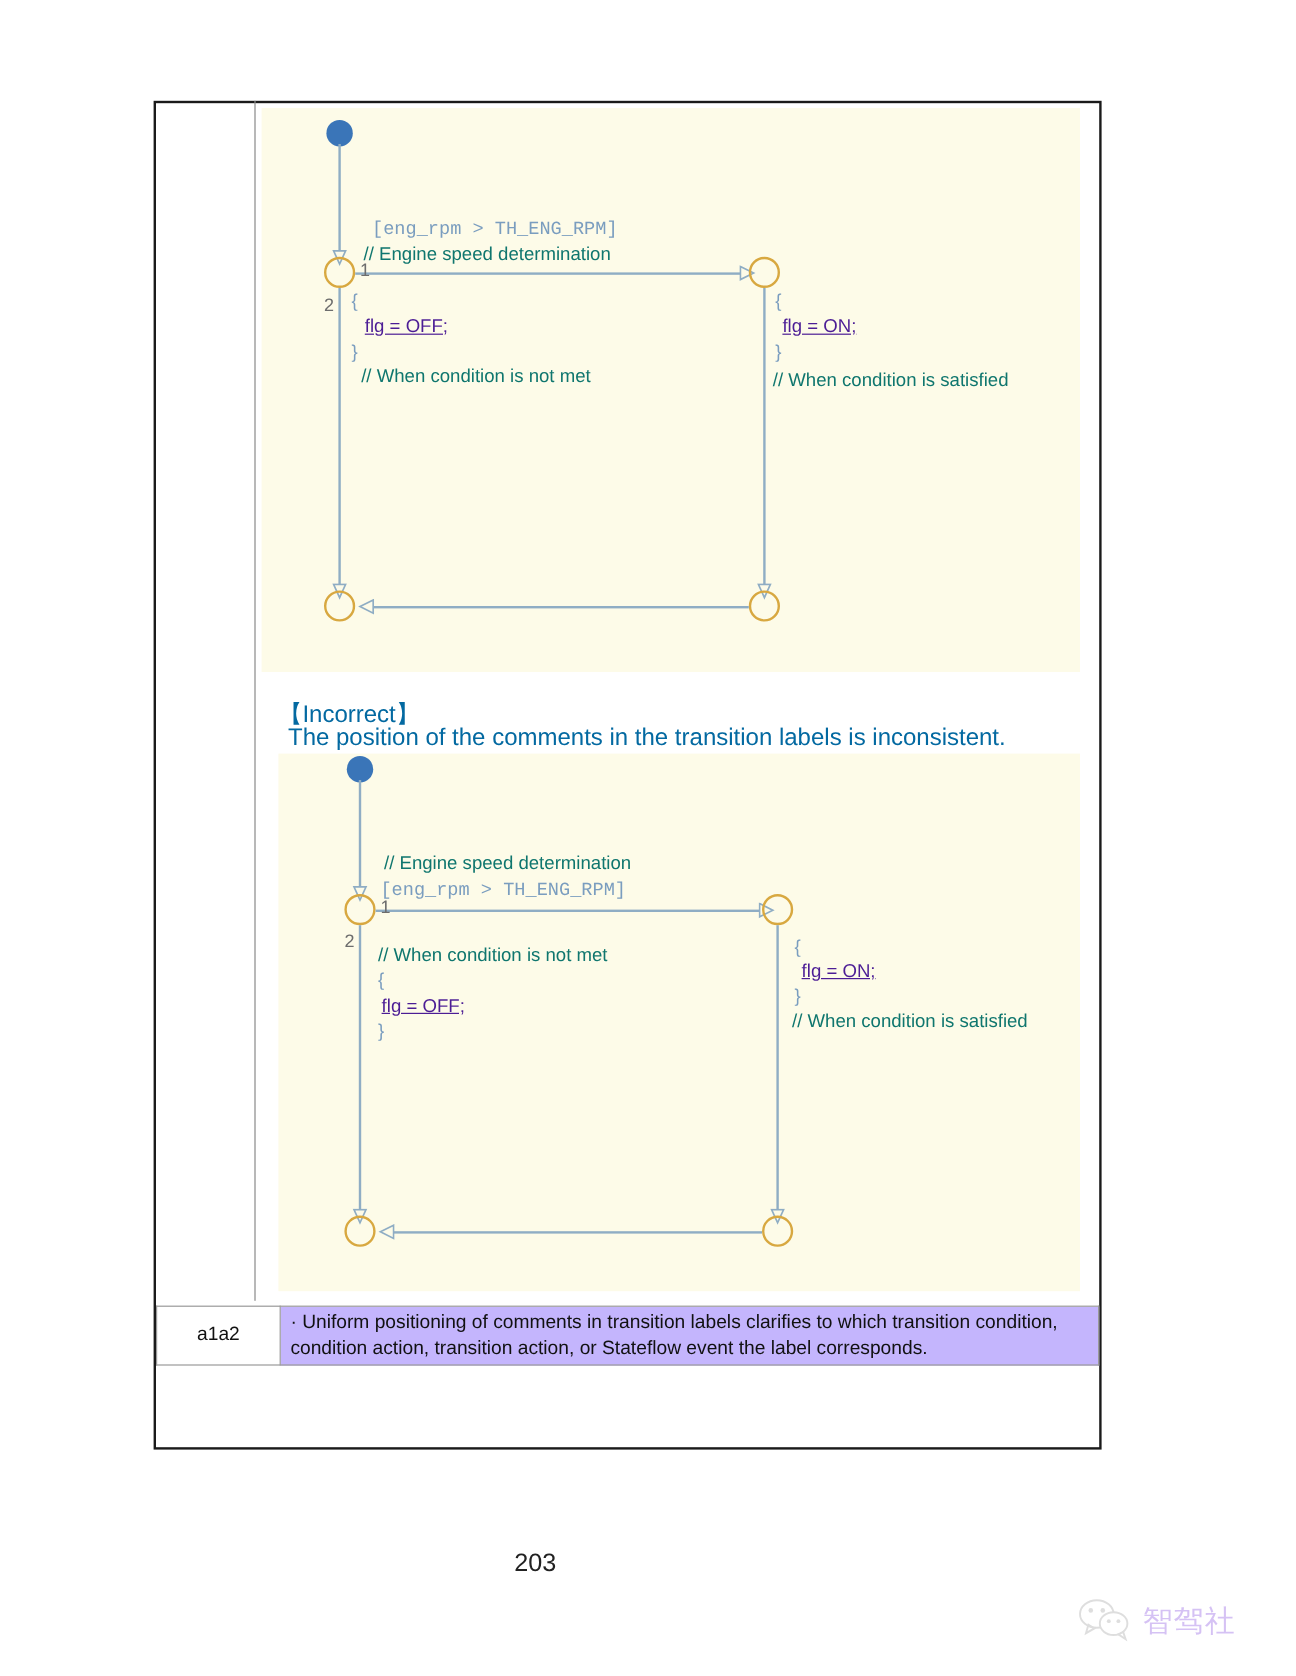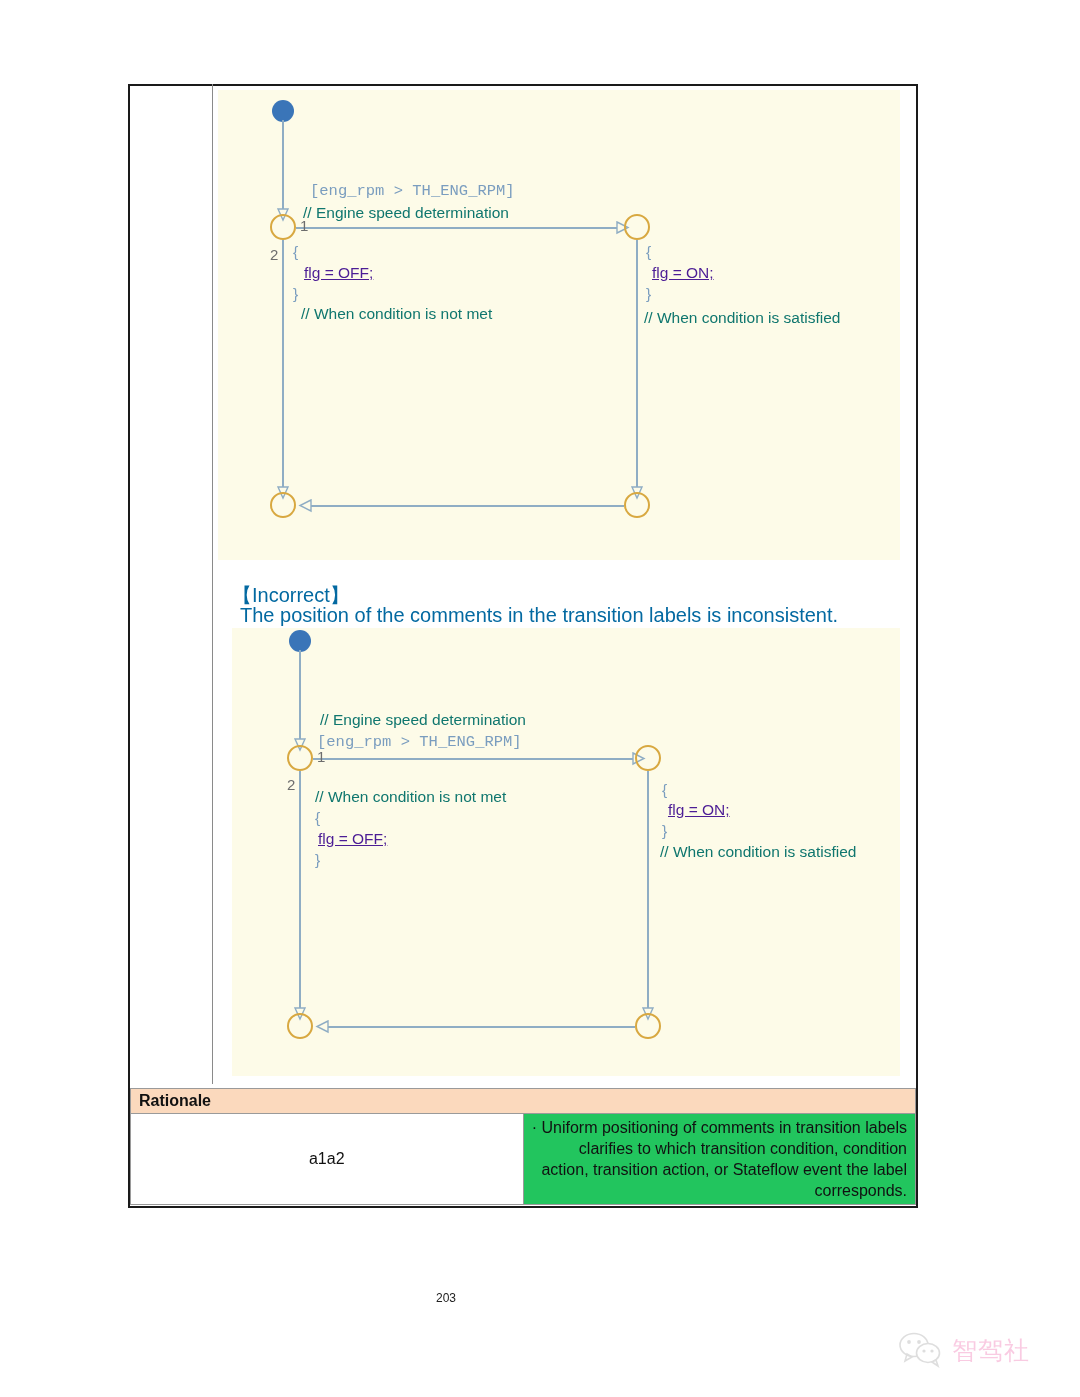--- a/index.html
+++ b/index.html
@@ -116,47 +116,47 @@
     border: 1px solid #9a9a9a;
     padding: 3px 8px;
     vertical-align: middle;
   }
   .hdr-band {
     background: #fbd9bd;
     font-weight: bold;
   }
   .cell-center { text-align: center; }
   .cell-desc {
-    background: #22c55e;
-    text-align: right;
+    background: #c4b5fd;
+    text-align: left;
     line-height: 21px;
     padding: 5px 8px 7px 8px;
   }
   .col-subid { width: 86px; }
 
   
   #page-number {
     position: absolute;
     left: 0; top: 1291px;
     width: 892px;
     text-align: center;
-    font-size: 12px;
+    font-size: 21px;
     color: #222222;
   }
   #watermark {
     position: absolute;
     left: 898px; top: 1332px;
     display: flex;
     align-items: center;
     gap: 8px;
     opacity: 0.28;
   }
   #watermark .wm-text {
     font-size: 25px;
-    color: #ec4899;
+    color: #6d28d9;
     font-family: "DejaVu Sans", sans-serif;
     letter-spacing: 1px;
   }
 </style>
 </head>
 <body>
 
 <div id="doc-frame"></div>
 <div id="left-column-rule"></div>
 
@@ -260,23 +260,20 @@
   <span class="lbl brace" style="left:83px; top:222px;">}</span>
 
   <span class="lbl brace" style="left:430px; top:152px;">{</span>
   <span class="lbl act" style="left:436px; top:172px;">flg = ON;</span>
   <span class="lbl brace" style="left:430px; top:193px;">}</span>
   <span class="lbl cmt" style="left:428px; top:214px;">// When condition is satisfied</span>
 </div>
 
 <table id="rationale-table">
   <tbody>
-      <tr>
-    <td class="hdr-band" colspan="2">Rationale</td>
-  </tr>
   <tr>
     <td class="cell-center col-subid">a1a2</td>
     <td class="cell-desc"><span>·</span> <span>Uniform positioning of comments in transition labels clarifies to which transition condition, condition action, transition action, or Stateflow event the label corresponds.</span></td>
   </tr>
 </tbody>
   </table>
 
 <div id="page-number">203</div>
 <div id="watermark">
   <svg width="46" height="36" viewBox="0 0 46 36">

